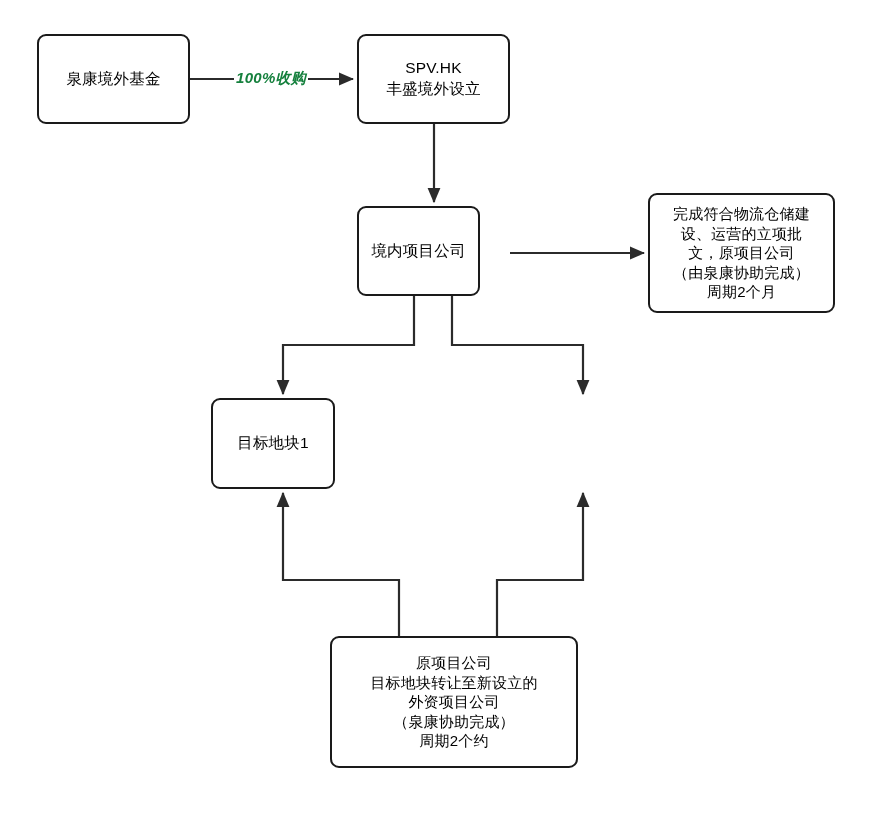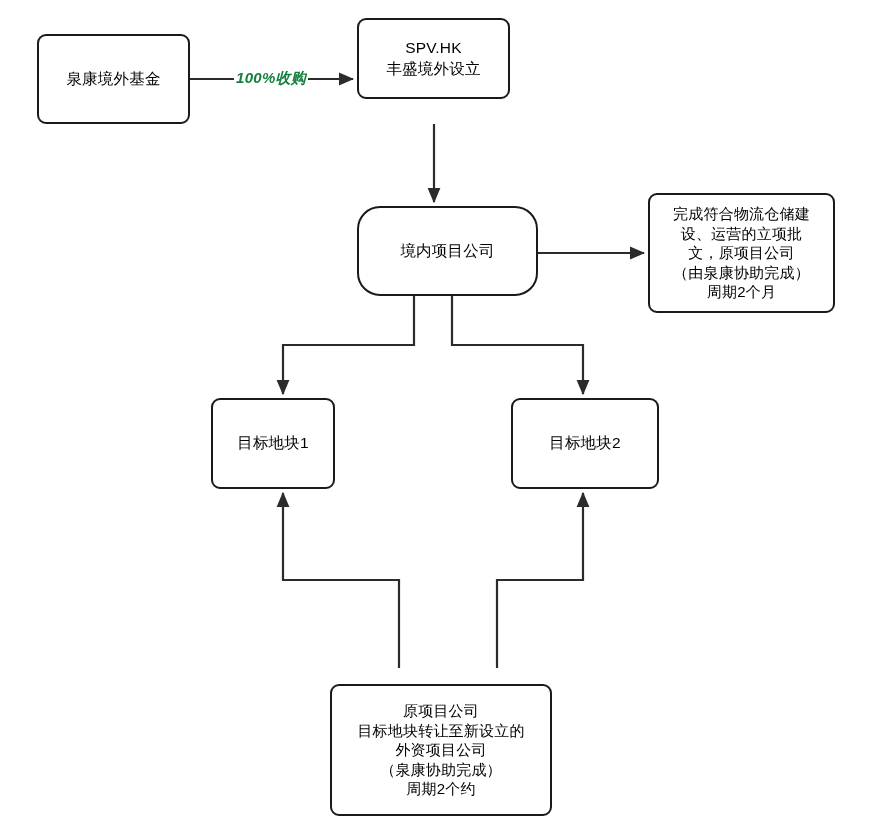--- a/index.html
+++ b/index.html
@@ -101,46 +101,43 @@
 
     <g>
       <path d="M 497 668 L 497 580 L 583 580 L 583 493" fill="none" stroke="#2b2b2b" stroke-width="2.2" stroke-linejoin="miter" marker-end="url(#arrow)"></path>
     </g>
   </svg>
 
   <div class="node" style="left:37px; top:34px; width:153px; height:90px;">
     <span class="node-label">泉康境外基金</span>
   </div>
 
-  <div class="node" style="left:357px; top:18px; width:153px; height:81px;">
+  <div class="node" style="left:357px; top:34px; width:153px; height:90px;">
     <span class="node-label">SPV.HK
 丰盛境外设立</span>
   </div>
 
-  <div class="node" style="left:357px; top:206px; width:181px; height:90px;border-radius:23px;">
+  <div class="node" style="left:357px; top:206px; width:123px; height:90px;">
     <span class="node-label">境内项目公司</span>
   </div>
 
   <div class="node" style="left:648px; top:193px; width:187px; height:120px;">
     <span class="node-label multi">完成符合物流仓储建
 设、运营的立项批
 文，原项目公司
 （由泉康协助完成）
 周期2个月</span>
   </div>
 
   <div class="node" style="left:211px; top:398px; width:124px; height:91px;">
     <span class="node-label">目标地块1</span>
   </div>
 
-  <div class="node" style="left:511px; top:398px; width:148px; height:91px;">
-    <span class="node-label">目标地块2</span>
-  </div>
 
-  <div class="node" style="left:330px; top:684px; width:222px; height:132px;">
+  <div class="node" style="left:330px; top:636px; width:248px; height:132px;">
     <span class="node-label multi">原项目公司
 目标地块转让至新设立的
 外资项目公司
 （泉康协助完成）
 周期2个约</span>
   </div>
 
   <div class="edge-label" style="left:234px; top:69px;">100%收购</div>
 
 </div>

